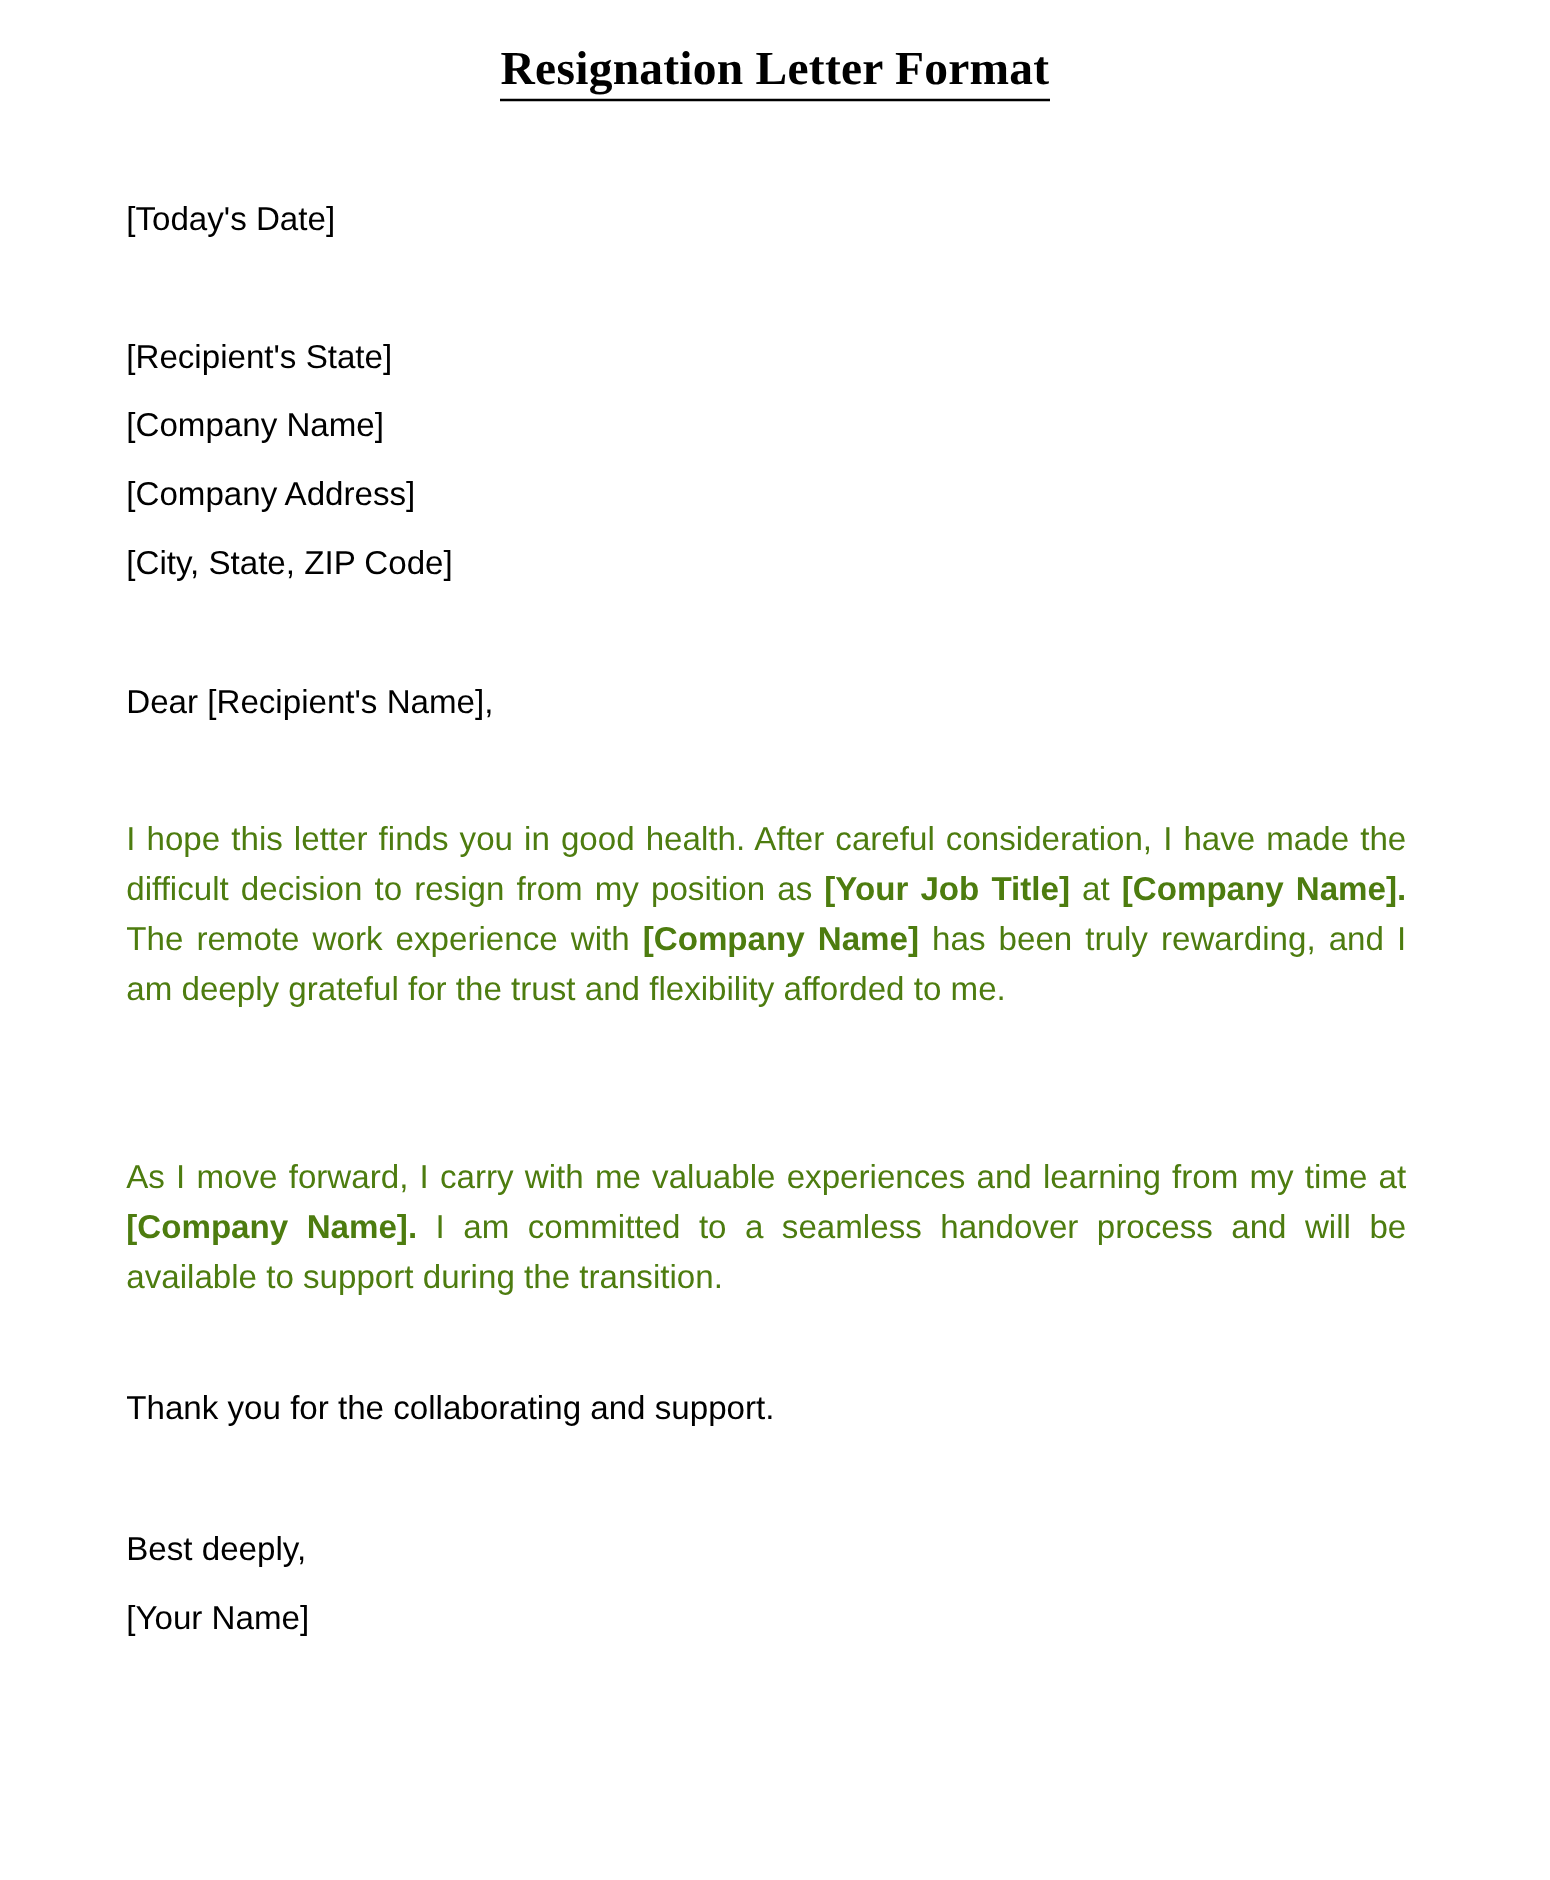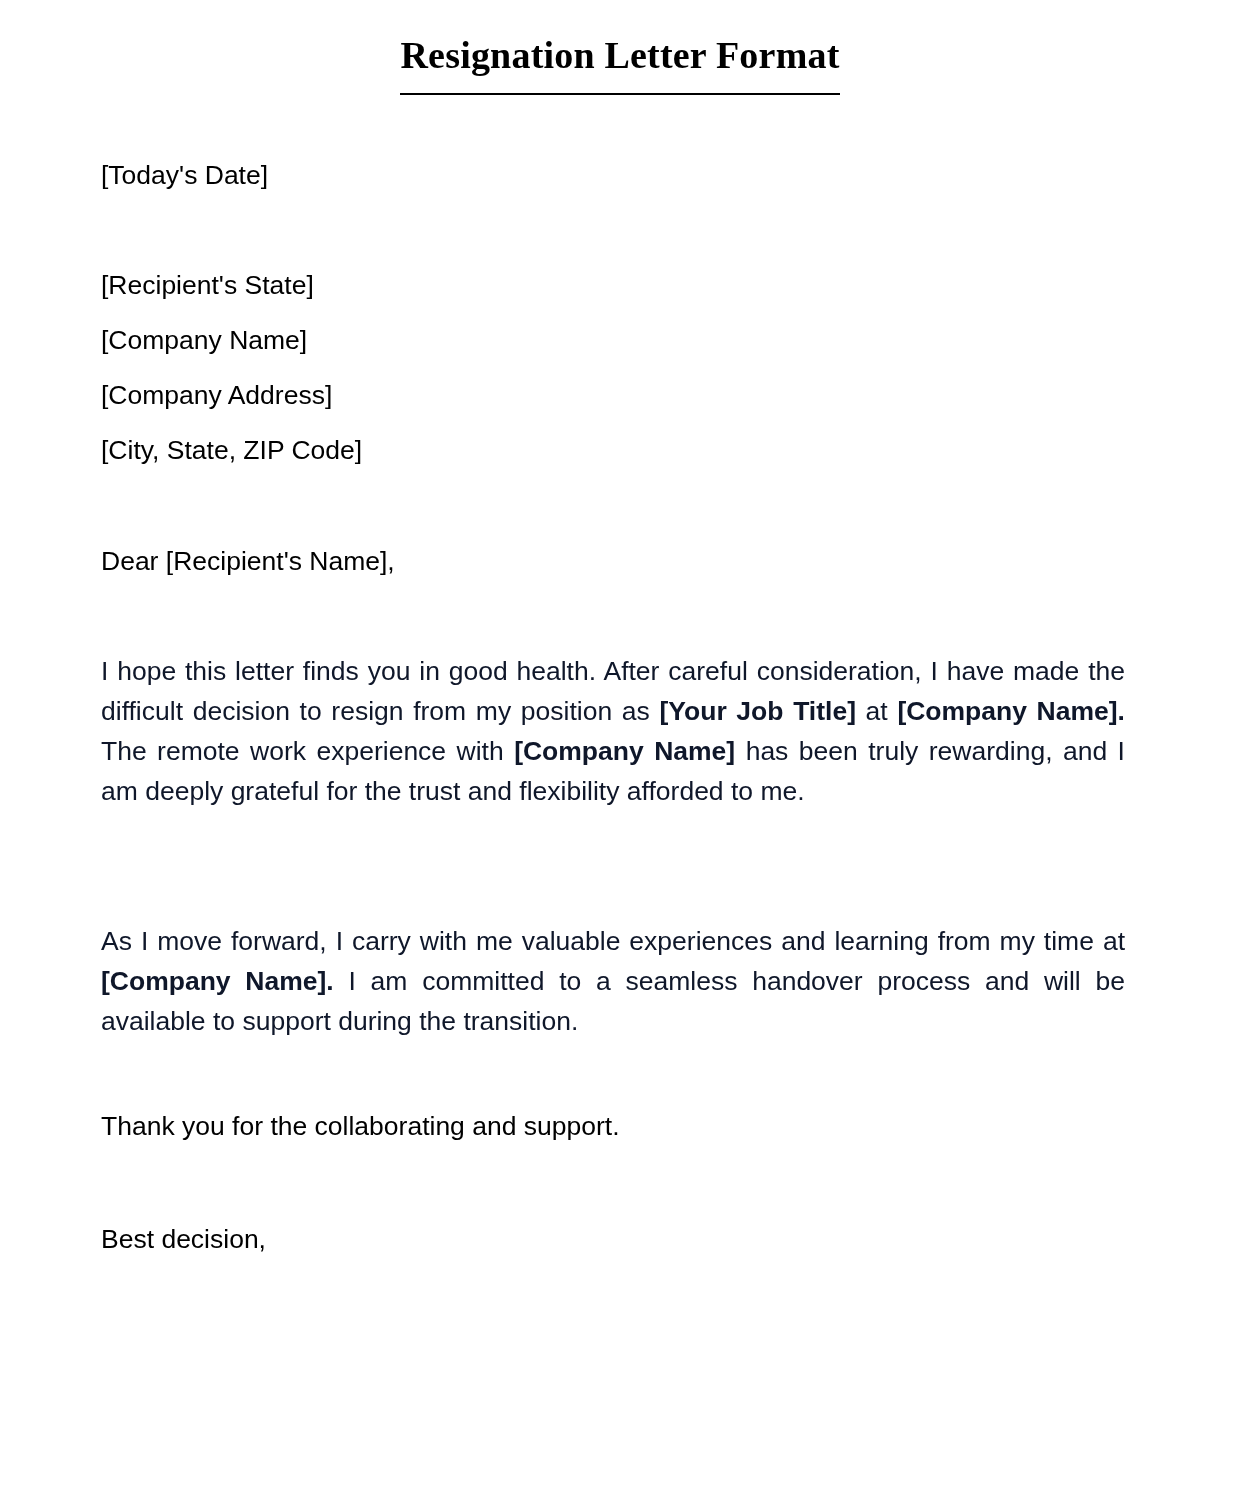--- a/index.html
+++ b/index.html
@@ -35,21 +35,21 @@
     text-align: center;
   }
   .doc-title {
     display: inline-block;
     font-family: "Liberation Serif", "DejaVu Serif", serif;
     font-weight: bold;
     font-size: 38px;
     line-height: 44px;
     letter-spacing: 0.2px;
     border-bottom: 2.5px solid #000;
-    padding-bottom: 16px;
+    padding-bottom: 2px;
     white-space: nowrap;
   }
 
   
   .letter {
     position: absolute;
     left: 101px;
     top: 0;
     width: 1024px;
   }
@@ -59,21 +59,21 @@
     line-height: 55px;
     color: #000;
     white-space: nowrap;
   }
 
   .para {
     font-size: 26.5px;
     line-height: 40px;
     text-align: justify;
     text-justify: inter-word;
-    color: #0f172a;
+    color: #4d7c0f;
   }
   .para b {
     font-weight: bold;
   }
 
   
   .sp-date     { height: 148px; }   
   .sp-after-date    { height: 55px; }
   .sp-after-address { height: 56px; }
   .sp-after-dear    { height: 62px; }
@@ -119,17 +119,18 @@
     <div class="sp-para"></div>
 
     <div class="para"><span>As I move forward, I carry with me valuable experiences and learning from my time at </span><b>[Company Name].</b><span> I am committed to a seamless handover process and will be available to support during the transition.</span></div>
 
     <div class="sp-thanks"></div>
 
     <div class="line">Thank you for the collaborating and support.</div>
 
     <div class="sp-regards"></div>
 
-    <div class="line">Best decision,</div>
+    <div class="line">Best deeply,</div>
 
+    <div class="line">[Your Name]</div>
 
   </div>
 </div>
 
 </body></html>

